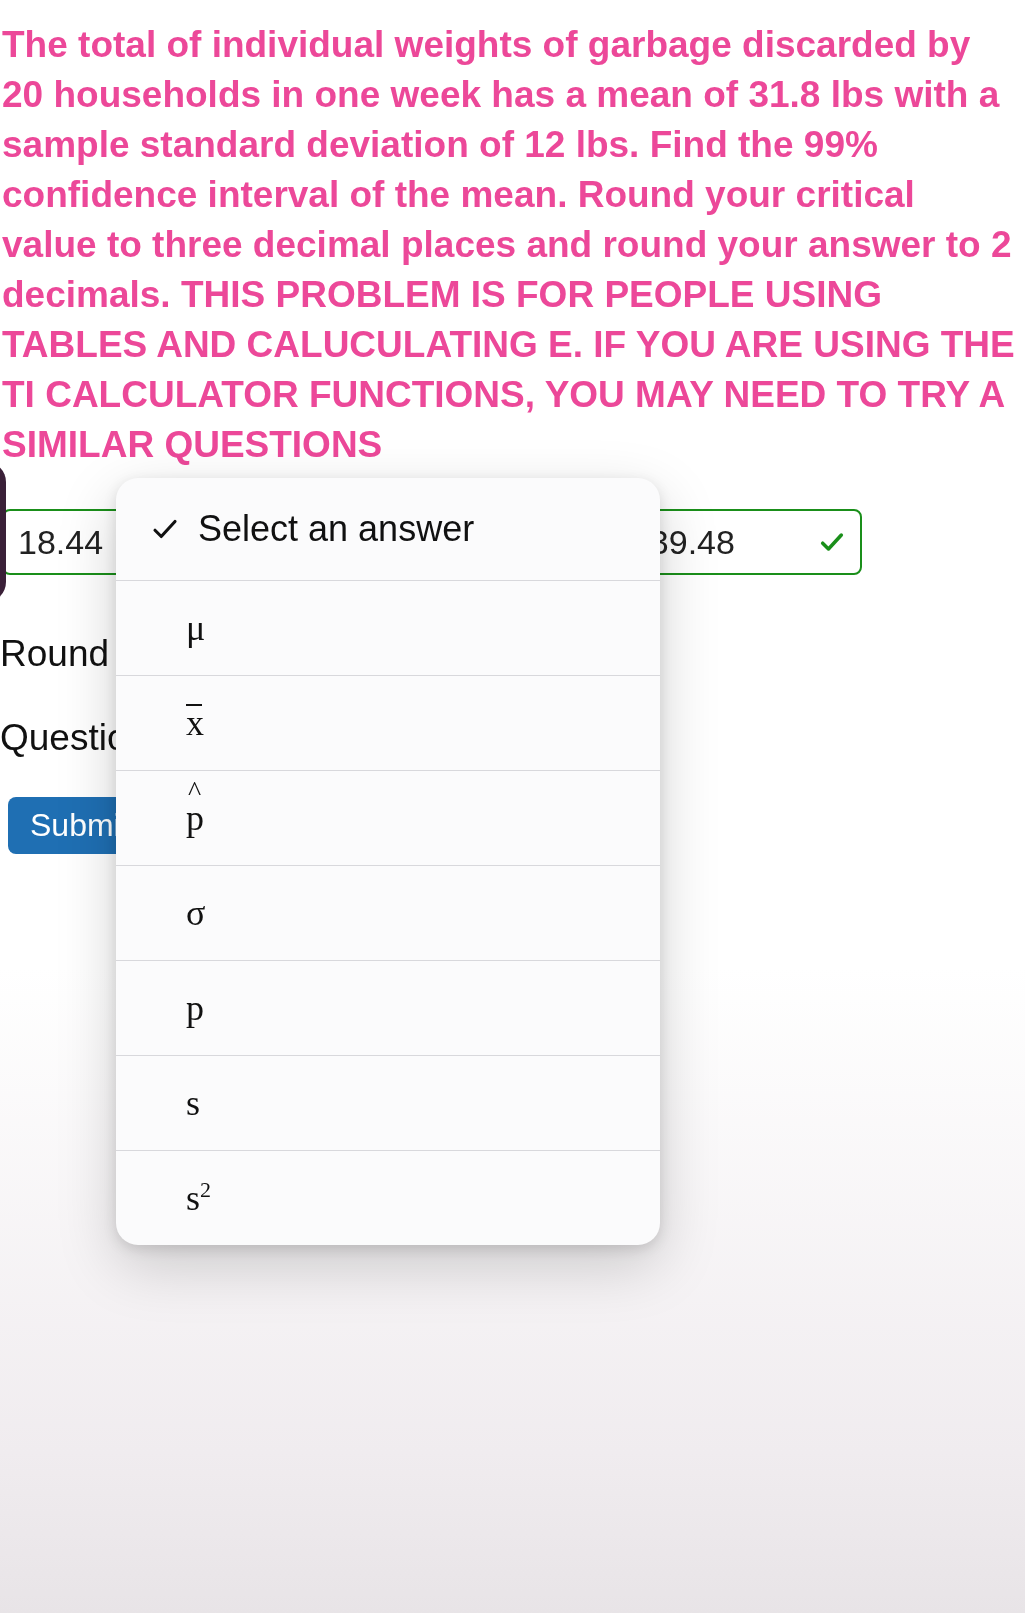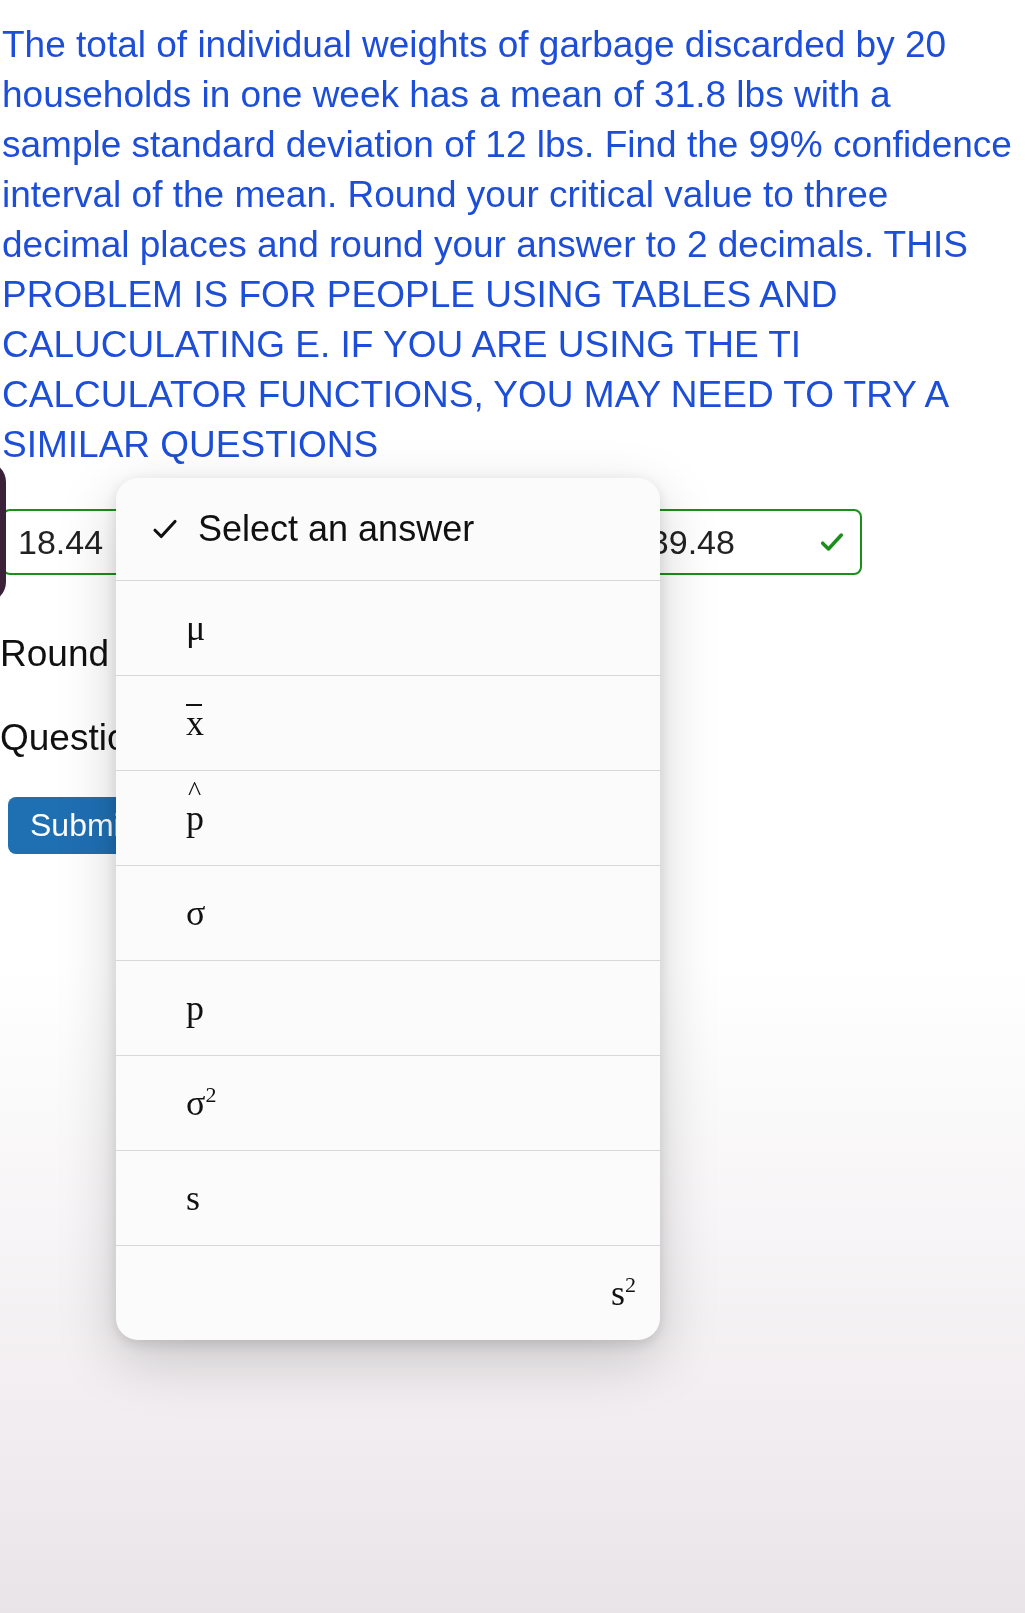--- a/index.html
+++ b/index.html
@@ -8,23 +8,23 @@
     font-family: -apple-system, BlinkMacSystemFont, "Segoe UI", Arial, sans-serif;
     background: linear-gradient(to bottom, #ffffff 0%, #ffffff 60%, #f0ecef 90%, #e8e4e7 100%);
     min-height: 1613px;
     position: relative;
     overflow: hidden;
   }
   .container { padding: 20px 0 0 0; }
   .question-text {
     font-size: 37px;
     line-height: 1.35;
-    color: #1d4ed8;
+    color: #ec4899;
     padding: 0 8px 0 2px;
-    font-weight: 400;
+    font-weight: 700;
   }
   .answer-row {
     display: flex;
     align-items: center;
     gap: 10px;
     margin-top: 40px;
     padding-left: 2px;
   }
   .answer-box {
     border: 2px solid #1a8f1a;
@@ -112,21 +112,21 @@
   }
   .dd-header .check-icon svg { width: 30px; height: 30px; }
   .dd-item {
     padding: 26px 24px 26px 70px;
     font-size: 36px;
     color: #111;
     border-bottom: 1px solid #d8d8dc;
     font-family: "Times New Roman", serif;
     cursor: pointer;
   }
-  .dd-item:last-child { border-bottom: none; text-align: right; }
+  .dd-item:last-child { border-bottom: none; }
   .sup { font-size: 22px; vertical-align: super; }
   .xbar { position: relative; display: inline-block; }
   .xbar::before {
     content: "";
     position: absolute;
     top: 2px; left: 0; right: 2px;
     height: 2px;
     background: #111;
   }
   .phat { position: relative; display: inline-block; }
@@ -187,16 +187,15 @@
           <polyline points="4 13 9 18 20 6"></polyline>
         </svg>
     </span>
     <span>Select an answer</span>
   </div>
   <div class="dd-item">μ</div>
   <div class="dd-item"><span class="xbar">x</span></div>
   <div class="dd-item"><span class="phat">p</span></div>
   <div class="dd-item">σ</div>
   <div class="dd-item">p</div>
-  <div class="dd-item">σ<span class="sup">2</span></div>
   <div class="dd-item">s</div>
   <div class="dd-item">s<span class="sup">2</span></div>
 </div>
 
 </body></html>

